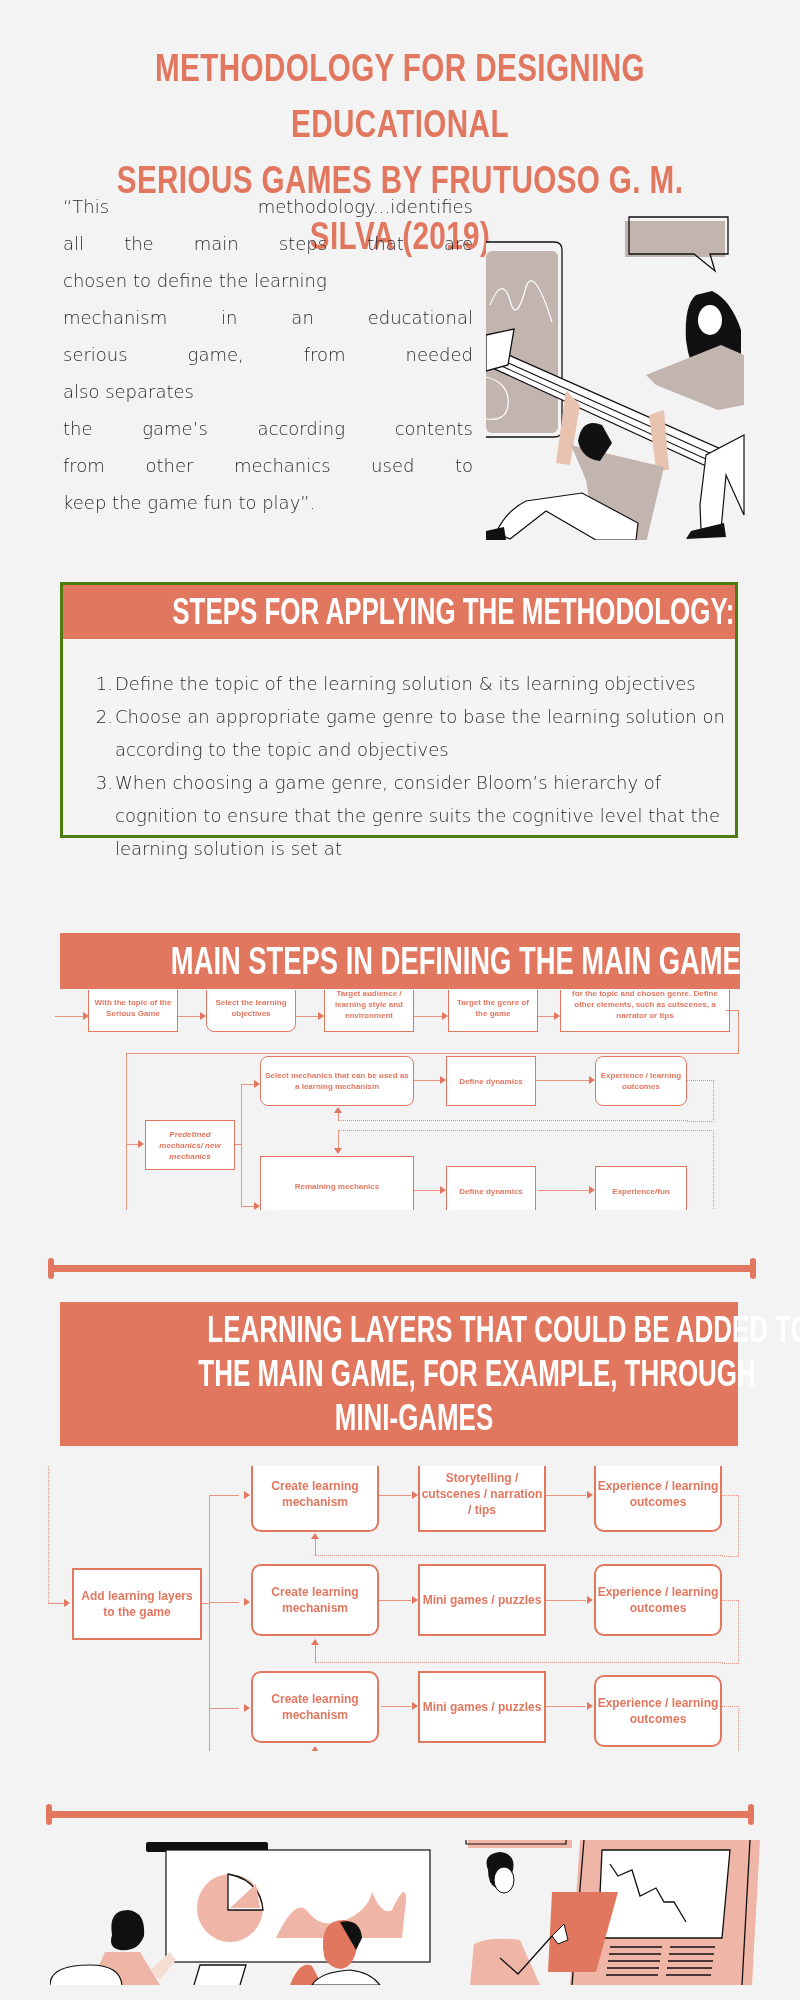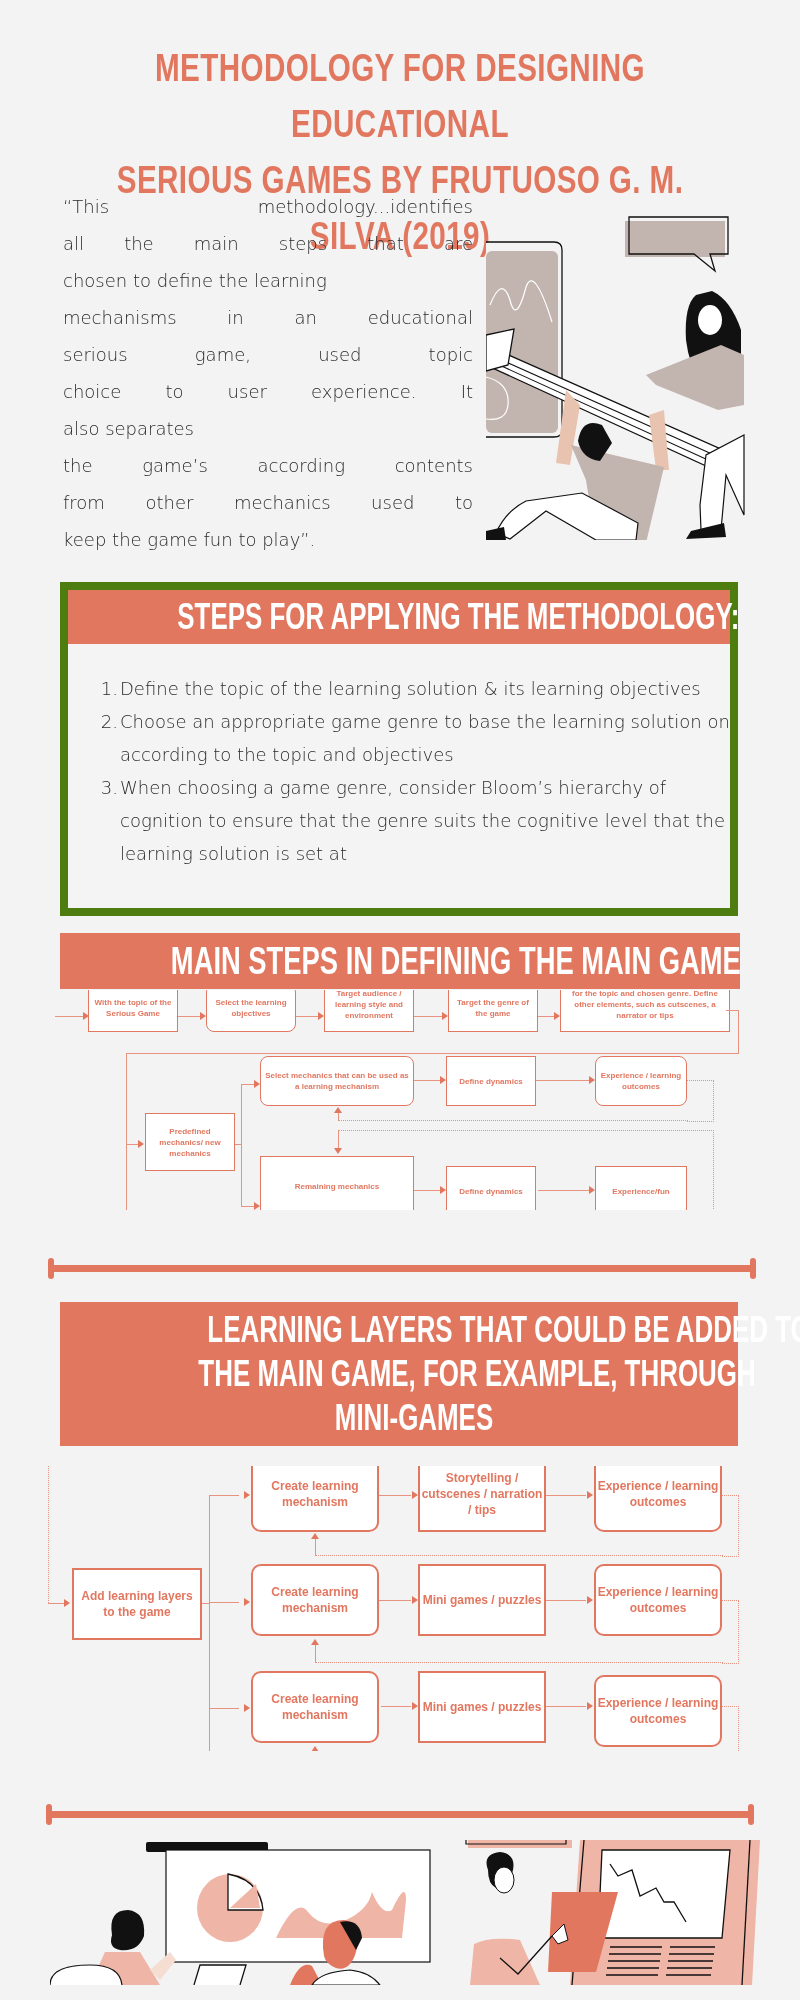--- a/index.html
+++ b/index.html
@@ -4,21 +4,21 @@
 <style>
   html,body{margin:0;padding:0;}
   body{width:800px;height:2000px;background:#f3f3f3;position:relative;overflow:hidden;font-family:"Liberation Sans",sans-serif;}
   .abs{position:absolute;}
   .title{left:0;width:800px;top:40px;text-align:center;color:#e27760;font-family:"Liberation Sans Narrow","Liberation Sans",sans-serif;font-weight:bold;font-size:38px;line-height:56px;transform:scaleX(0.78);transform-origin:center;letter-spacing:0.5px;}
   .quote{left:63px;top:188px;width:410px;color:#2a2a2a;font-family:"DejaVu Sans",sans-serif;font-weight:200;font-size:18px;line-height:37px;text-align:justify;}
   .quote span{display:block;}
   .quote .jl{text-align-last:justify;}
   .band{background:#e27760;color:#fff;text-align:center;font-weight:bold;font-family:"Liberation Sans",sans-serif;}
   .band .t{display:inline-block;transform:scaleX(0.72);transform-origin:center;white-space:nowrap;}
-  .stepsbox{left:60px;top:582px;width:678px;height:334px;border:8px solid #4d7c0f;box-sizing:border-box;background:#f4f4f4;}
+  .stepsbox{left:60px;top:582px;width:678px;height:256px;border:3px solid #4d7c0f;box-sizing:border-box;background:#f4f4f4;}
   .stepsbox .band{height:54px;line-height:54px;font-size:36px;}
   .steps{margin:28px 0 0 28px;padding:0;list-style:none;color:#2a2a2a;font-family:"DejaVu Sans",sans-serif;font-weight:300;font-size:18px;line-height:33px;}
   .steps li{display:flex;}
   .steps .n{width:22px;flex:none;text-align:right;margin-right:2px;}
   .mainband{left:60px;top:933px;width:680px;height:56px;line-height:56px;font-size:38px;}
   .box{position:absolute;border:1.5px solid #e27760;background:#fff;color:#e27760;font-weight:bold;font-size:8px;text-align:center;display:flex;align-items:center;justify-content:center;box-sizing:border-box;line-height:11px;padding:2px 4px;}
   .box.r{border-radius:8px;}
   .line{position:absolute;background:#e8937f;}
   .dline{position:absolute;border-color:#e8937f;border-style:dotted;border-width:0;}
   .arr{position:absolute;width:0;height:0;border-top:4px solid transparent;border-bottom:4px solid transparent;border-left:6px solid #e27760;}
@@ -36,23 +36,22 @@
 
 <div class="abs title">
   <div>METHODOLOGY FOR DESIGNING EDUCATIONAL</div>
   <div>SERIOUS GAMES BY FRUTUOSO G. M. SILVA (2019)</div>
 </div>
 
 <div class="abs quote">
   <span class="jl">“This methodology...identifies</span>
   <span class="jl">all the main steps that are</span>
   <span>chosen to define the learning</span>
-  <span class="jl">mechanisms in an educational</span>
-  <span class="jl">serious game, used topic</span>
-  <span class="jl">choice to user experience. It</span>
+  <span class="jl">mechanism in an educational</span>
+  <span class="jl">serious game, from needed</span>
   <span>also separates</span>
   <span class="jl">the game’s according contents</span>
   <span class="jl">from other mechanics used to</span>
   <span>keep the game fun to play”.</span>
 </div>
 
 <svg class="abs" style="left:486px;top:205px" width="260" height="335" viewBox="0 0 260 335">
   <rect x="0" y="38" width="68" height="30" fill="#f3f3f3"></rect>
   <path d="M0 37 H68 Q76 37 76 45 V225 Q76 232 68 232 H0" fill="none" stroke="#111" stroke-width="1.3"></path>
   <rect x="0" y="46" width="72" height="182" rx="6" fill="#c2b4af"></rect>
@@ -128,21 +127,21 @@
   <div class="box" style="left:560px;top:-14px;width:170px;height:56px;">
       <span>for the topic and chosen genre. Define other elements, such as cutscenes, a narrator or tips</span>
     </div>
   <div class="line" style="left:726px;top:20px;width:12px;height:1px"></div>
   <div class="line" style="left:738px;top:20px;width:1px;height:43px"></div>
   <div class="line" style="left:126px;top:63px;width:613px;height:1px"></div>
   <div class="line" style="left:126px;top:63px;width:1px;height:160px"></div>
 
   <div class="line" style="left:126px;top:154px;width:14px;height:1px"></div>
     <div class="arr" style="left:138px;top:150px"></div>
-  <div class="box" style="left:145px;top:123px;width:90px;height:58px;">
+  <div class="box" style="left:145px;top:130px;width:90px;height:50px;font-style:italic;">
       <span>Predefined mechanics/ new mechanics</span>
     </div>
   <div class="line" style="left:235px;top:154px;width:6px;height:1px"></div>
   <div class="line" style="left:241px;top:94px;width:1px;height:122px"></div>
   <div class="line" style="left:241px;top:94px;width:14px;height:1px"></div>
     <div class="arr" style="left:254px;top:90px"></div>
   <div class="line" style="left:241px;top:216px;width:14px;height:1px"></div>
     <div class="arr" style="left:254px;top:212px"></div>
 
   <div class="box r" style="left:260px;top:66px;width:154px;height:50px;">

